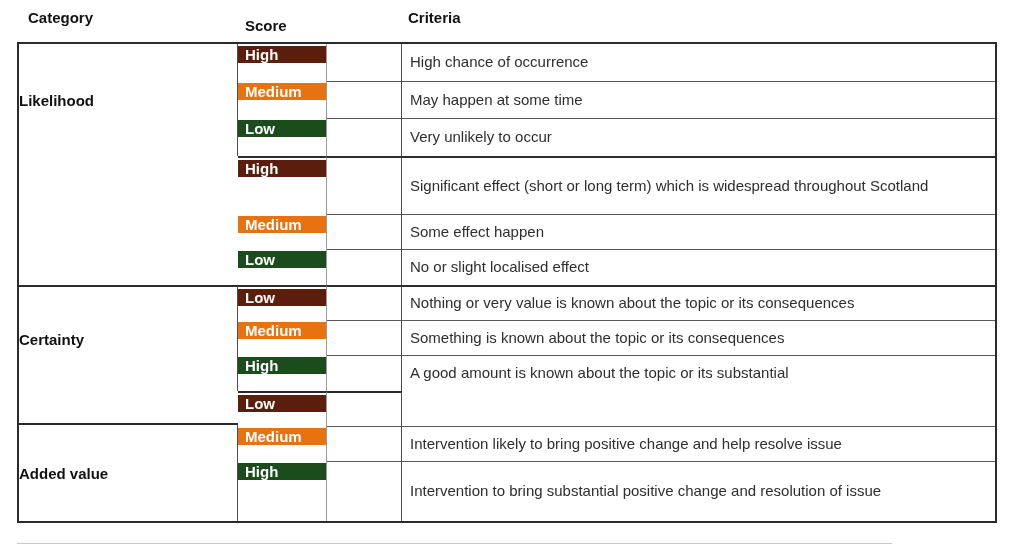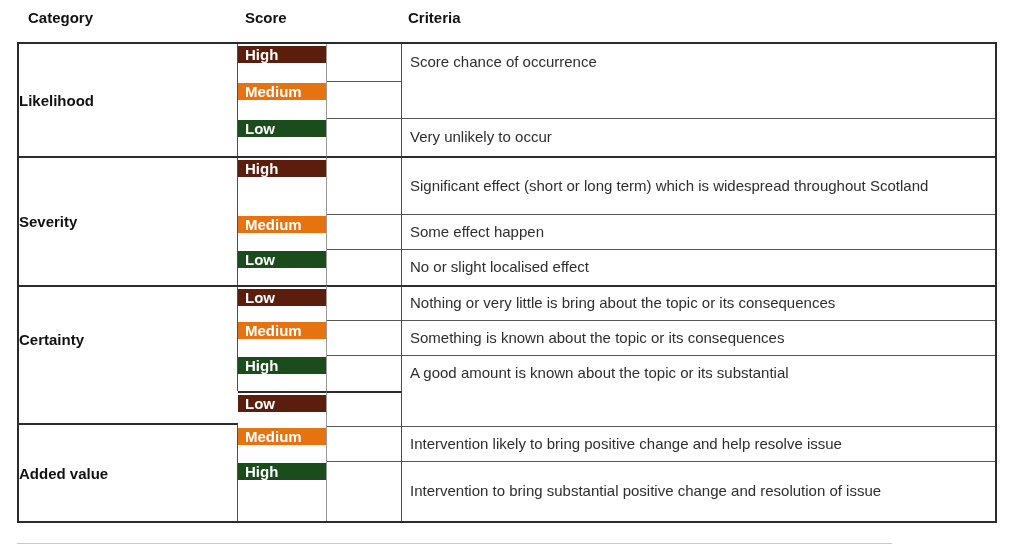--- a/index.html
+++ b/index.html
@@ -7,21 +7,21 @@
     width:1024px;height:557px;
     background:#ffffff;
     font-family:"Liberation Sans","DejaVu Sans",sans-serif;
     position:relative;
     overflow:hidden;
   }
   
   .hdr-row{position:absolute;top:9px;left:0;width:828px;height:22px;}
   .hdr{position:absolute;top:0;font-size:15px;font-weight:bold;color:#111;}
   .hdr-cat{left:28px;}
-  .hdr-score{left:245px;}
+  .hdr-score{left:245px;margin-top:8px;}
   .hdr-crit{left:408px;}
 
   
   .tbl{
     position:absolute;left:17px;top:42px;width:980px;
     box-sizing:border-box;
     display:grid;
     grid-template-columns:219px 89px 75px 1fr;
     grid-template-rows:37px 37px 38px 58px 35px 36px 35px 35px 36px 35px 35px 60px;
     border:2px solid #2b2b2b;
@@ -93,34 +93,34 @@
 </div>
 
 <div class="tbl">
 
   <div class="cell cat-cell cat-s1">Likelihood</div>
 
   <div class="cell score-cell r1">
     <div class="badge" style="background-color: rgb(91, 30, 12);">High</div>
   </div>
   <div class="cell gap-cell r1"></div>
-  <div class="cell crit-cell r1">Score chance of occurrence</div>
+  <div class="cell crit-cell r1">High chance of occurrence</div>
 
   <div class="cell score-cell r2">
     <div class="badge" style="background-color: rgb(231, 115, 16);">Medium</div>
   </div>
   <div class="cell gap-cell rowline r2"></div>
+  <div class="cell crit-cell rowline r2">May happen at some time</div>
 
   <div class="cell score-cell r3">
     <div class="badge" style="background-color: rgb(27, 76, 28);">Low</div>
   </div>
   <div class="cell gap-cell rowline r3"></div>
   <div class="cell crit-cell rowline r3">Very unlikely to occur</div>
 
-  <div class="cell cat-cell cat-s2 secline">Severity</div>
 
   <div class="cell score-cell secline r4">
     <div class="badge" style="background-color: rgb(91, 30, 12);">High</div>
   </div>
   <div class="cell gap-cell secline r4"></div>
   <div class="cell crit-cell secline r4">Significant effect (short or long term) which is widespread throughout Scotland</div>
 
   <div class="cell score-cell r5">
     <div class="badge" style="background-color: rgb(231, 115, 16);">Medium</div>
   </div>
@@ -132,21 +132,21 @@
   </div>
   <div class="cell gap-cell rowline r6"></div>
   <div class="cell cat-cell cat-s3 secline">Certainty</div>
 
   <div class="cell crit-cell rowline r6">No or slight localised effect</div>
 
   <div class="cell score-cell secline r7">
     <div class="badge" style="background-color: rgb(91, 30, 12);">Low</div>
   </div>
   <div class="cell gap-cell secline r7"></div>
-  <div class="cell crit-cell secline r7">Nothing or very little is bring about the topic or its consequences</div>
+  <div class="cell crit-cell secline r7">Nothing or very value is known about the topic or its consequences</div>
 
   <div class="cell score-cell r8">
     <div class="badge" style="background-color: rgb(231, 115, 16);">Medium</div>
   </div>
   <div class="cell gap-cell rowline r8"></div>
   <div class="cell crit-cell rowline r8">Something is known about the topic or its consequences</div>
 
   <div class="cell score-cell r9">
     <div class="badge" style="background-color: rgb(27, 76, 28);">High</div>
   </div>

